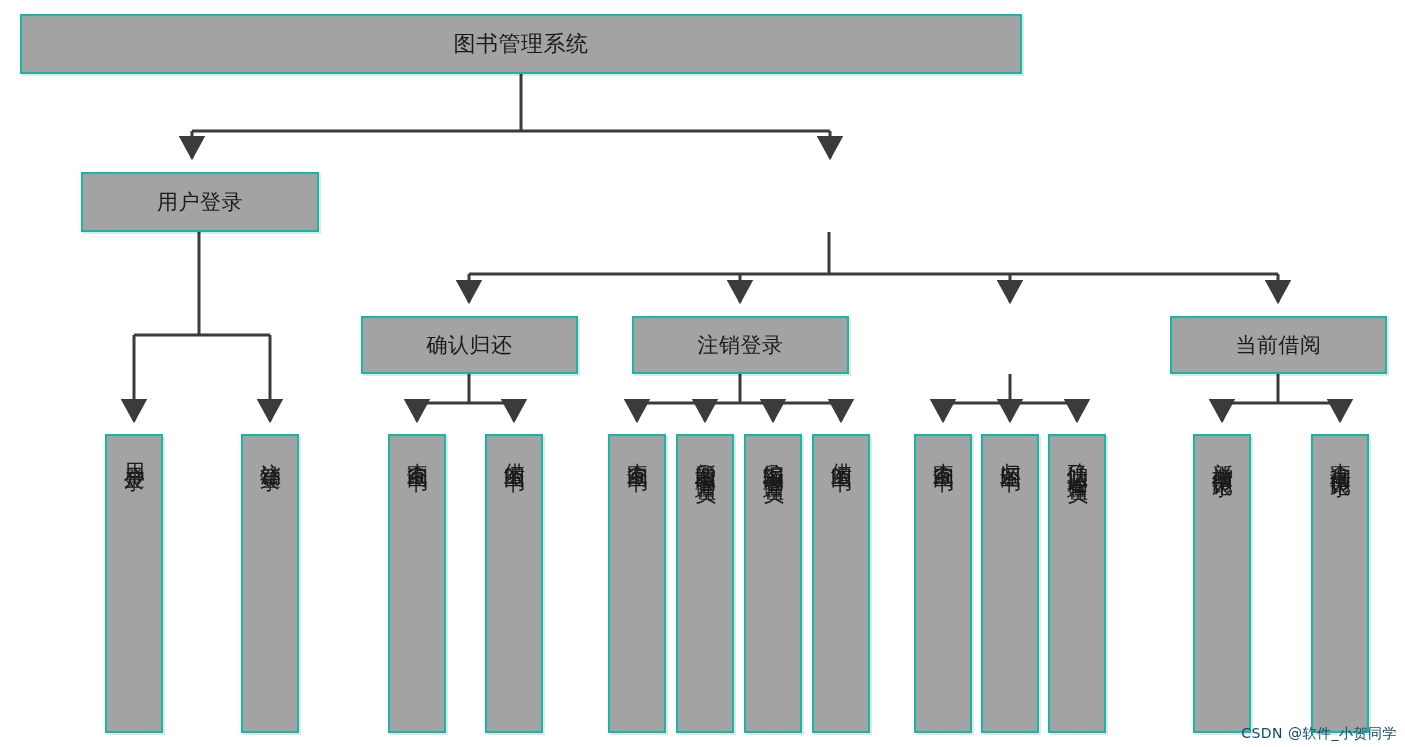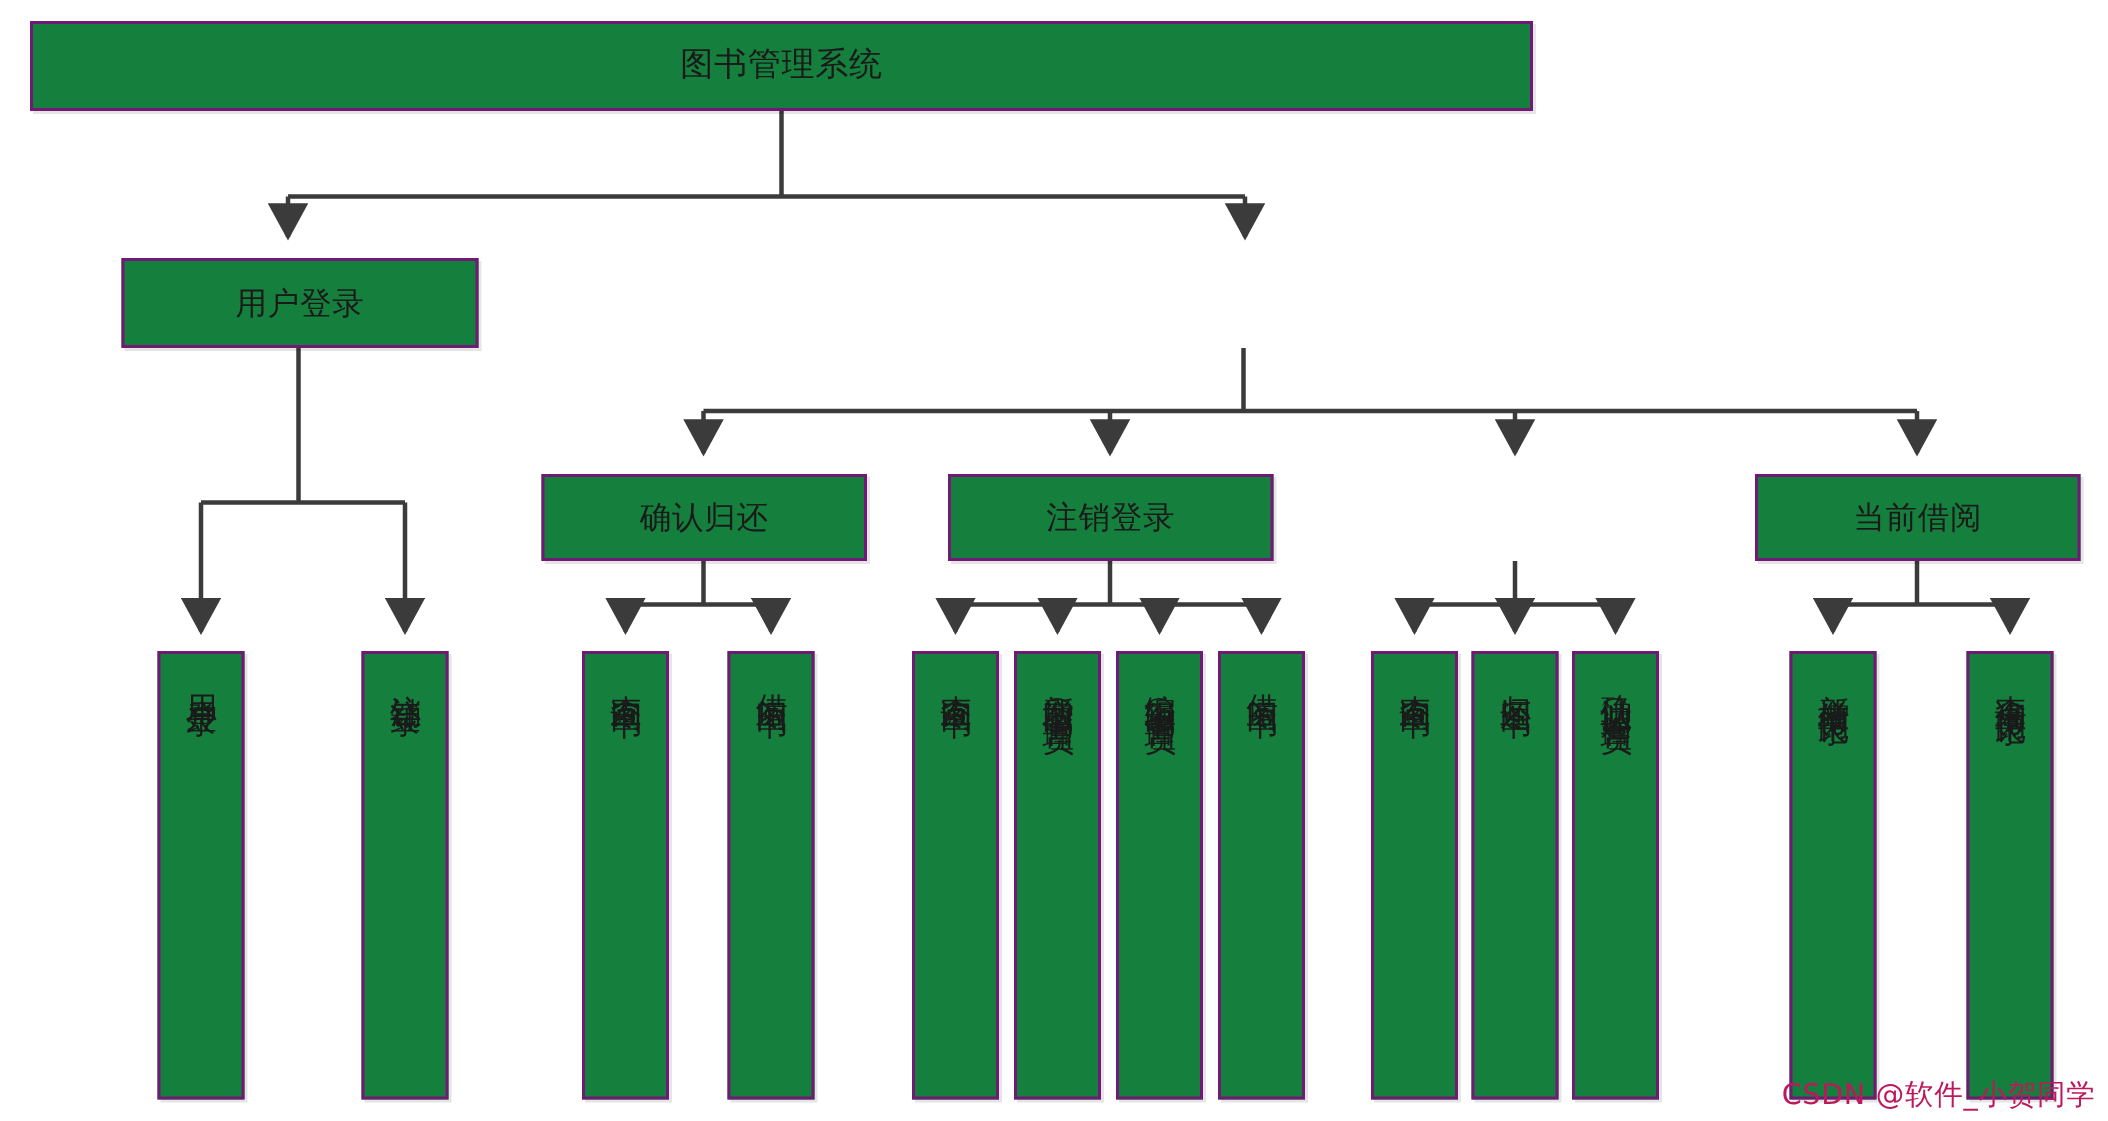--- a/index.html
+++ b/index.html
@@ -19,22 +19,22 @@
     position: absolute;
     left: 0;
     top: 0;
     width: 1405px;
     height: 747px;
     pointer-events: none;
   }
   .node {
     position: absolute;
     box-sizing: border-box;
-    border: 2px solid #701a75;
-    background: #15803d;
+    border: 2px solid #14b8a6;
+    background: #a3a3a3;
     box-shadow: 2px 2px 0 rgba(0,0,0,0.10);
     display: flex;
     align-items: center;
     justify-content: center;
     color: #1a1a1a;
   }
   .node .label {
     line-height: 1.05;
     letter-spacing: 0.5px;
     white-space: nowrap;
@@ -57,22 +57,22 @@
     text-orientation: upright;
     font-size: 21px;
     letter-spacing: 3px;
     line-height: 1;
     white-space: nowrap;
   }
   .watermark {
     position: absolute;
     right: 8px;
     bottom: 4px;
-    font-size: 19px;
-    color: #be185d;
+    font-size: 14px;
+    color: #0c4a6e;
     letter-spacing: 0.5px;
     white-space: nowrap;
   }
 </style>
 </head>
 <body>
 
 <div id="canvas">
 
   <svg class="wires" viewBox="0 0 1405 747">

